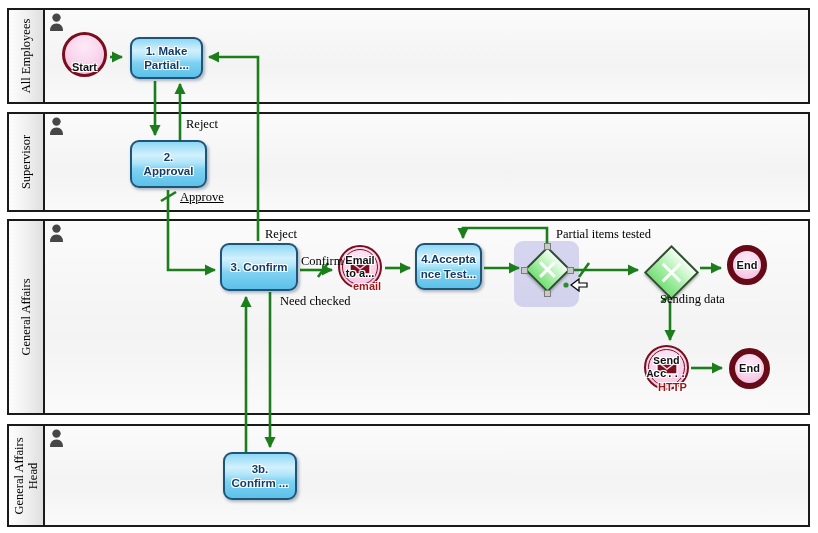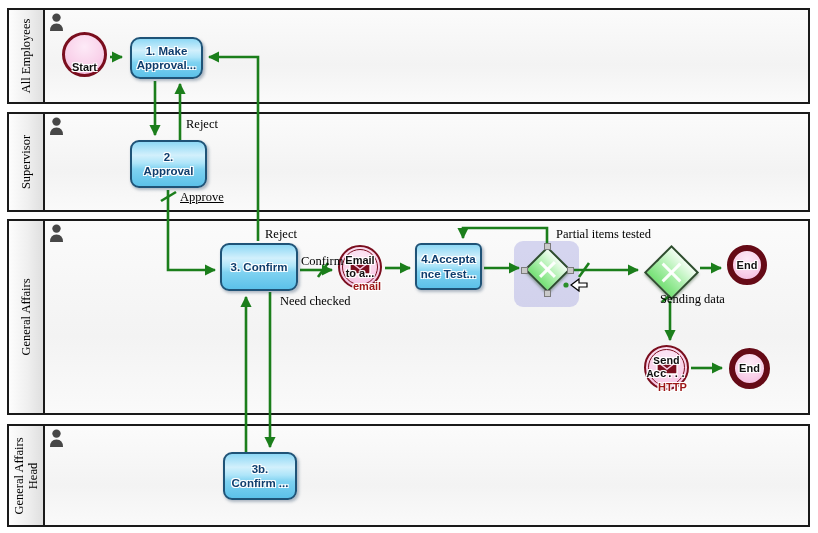--- a/index.html
+++ b/index.html
@@ -120,44 +120,44 @@
       <path d="M318,277 L328,263"></path>
       <path d="M579,277 L589,263"></path>
       <path d="M662,302 L676,290"></path>
     </g>
   </svg>
 
   <div class="event ev-start node" style="left:62px;top:32px;width:39px;height:39px;justify-content:flex-end;">
     <div class="eline">Start</div>
   </div>
 
-  <div class="task node" style="left:130px;top:37px;width:69px;height:38px;border-radius:10px;">
+  <div class="task node" style="left:130px;top:37px;width:69px;height:38px;">
     <div class="tline">1. Make</div>
-    <div class="tline">Approval...</div>
+    <div class="tline">Partial...</div>
   </div>
 
   <div class="task node" style="left:130px;top:140px;width:73px;height:44px;">
     <div class="tline">2.</div>
     <div class="tline">Approval</div>
   </div>
 
   <div class="task node" style="left:220px;top:243px;width:74px;height:44px;">
     <div class="tline">3. Confirm</div>
   </div>
 
   <div class="event ev-inter node" style="left:338px;top:245px;width:40px;height:40px;">
     <svg class="envelope" width="22" height="15" viewBox="0 0 22 15">
       <rect x="1" y="1" width="20" height="13" rx="1.5" fill="#7a0e1e" stroke="#ffffff" stroke-width="1.3"></rect>
       <path d="M2,2.2 L11,9 L20,2.2" fill="none" stroke="#f6c9e2" stroke-width="1.4"></path>
     </svg>
     <div class="eline">Email</div>
     <div class="eline">to a...</div>
   </div>
 
-  <div class="task node" style="left:415px;top:243px;width:63px;height:43px;border-radius:6px;">
+  <div class="task node" style="left:415px;top:243px;width:63px;height:43px;">
     <div class="tline">4.Accepta</div>
     <div class="tline">nce Test...</div>
   </div>
 
   <div class="gw node" style="left:531px;top:253px;width:29px;height:29px;">
     <div class="gw-x-h"></div>
     <div class="gw-x-v"></div>
   </div>
   <div class="handle" style="left:544px;top:243px;"></div>
   <div class="handle" style="left:567px;top:267px;"></div>

